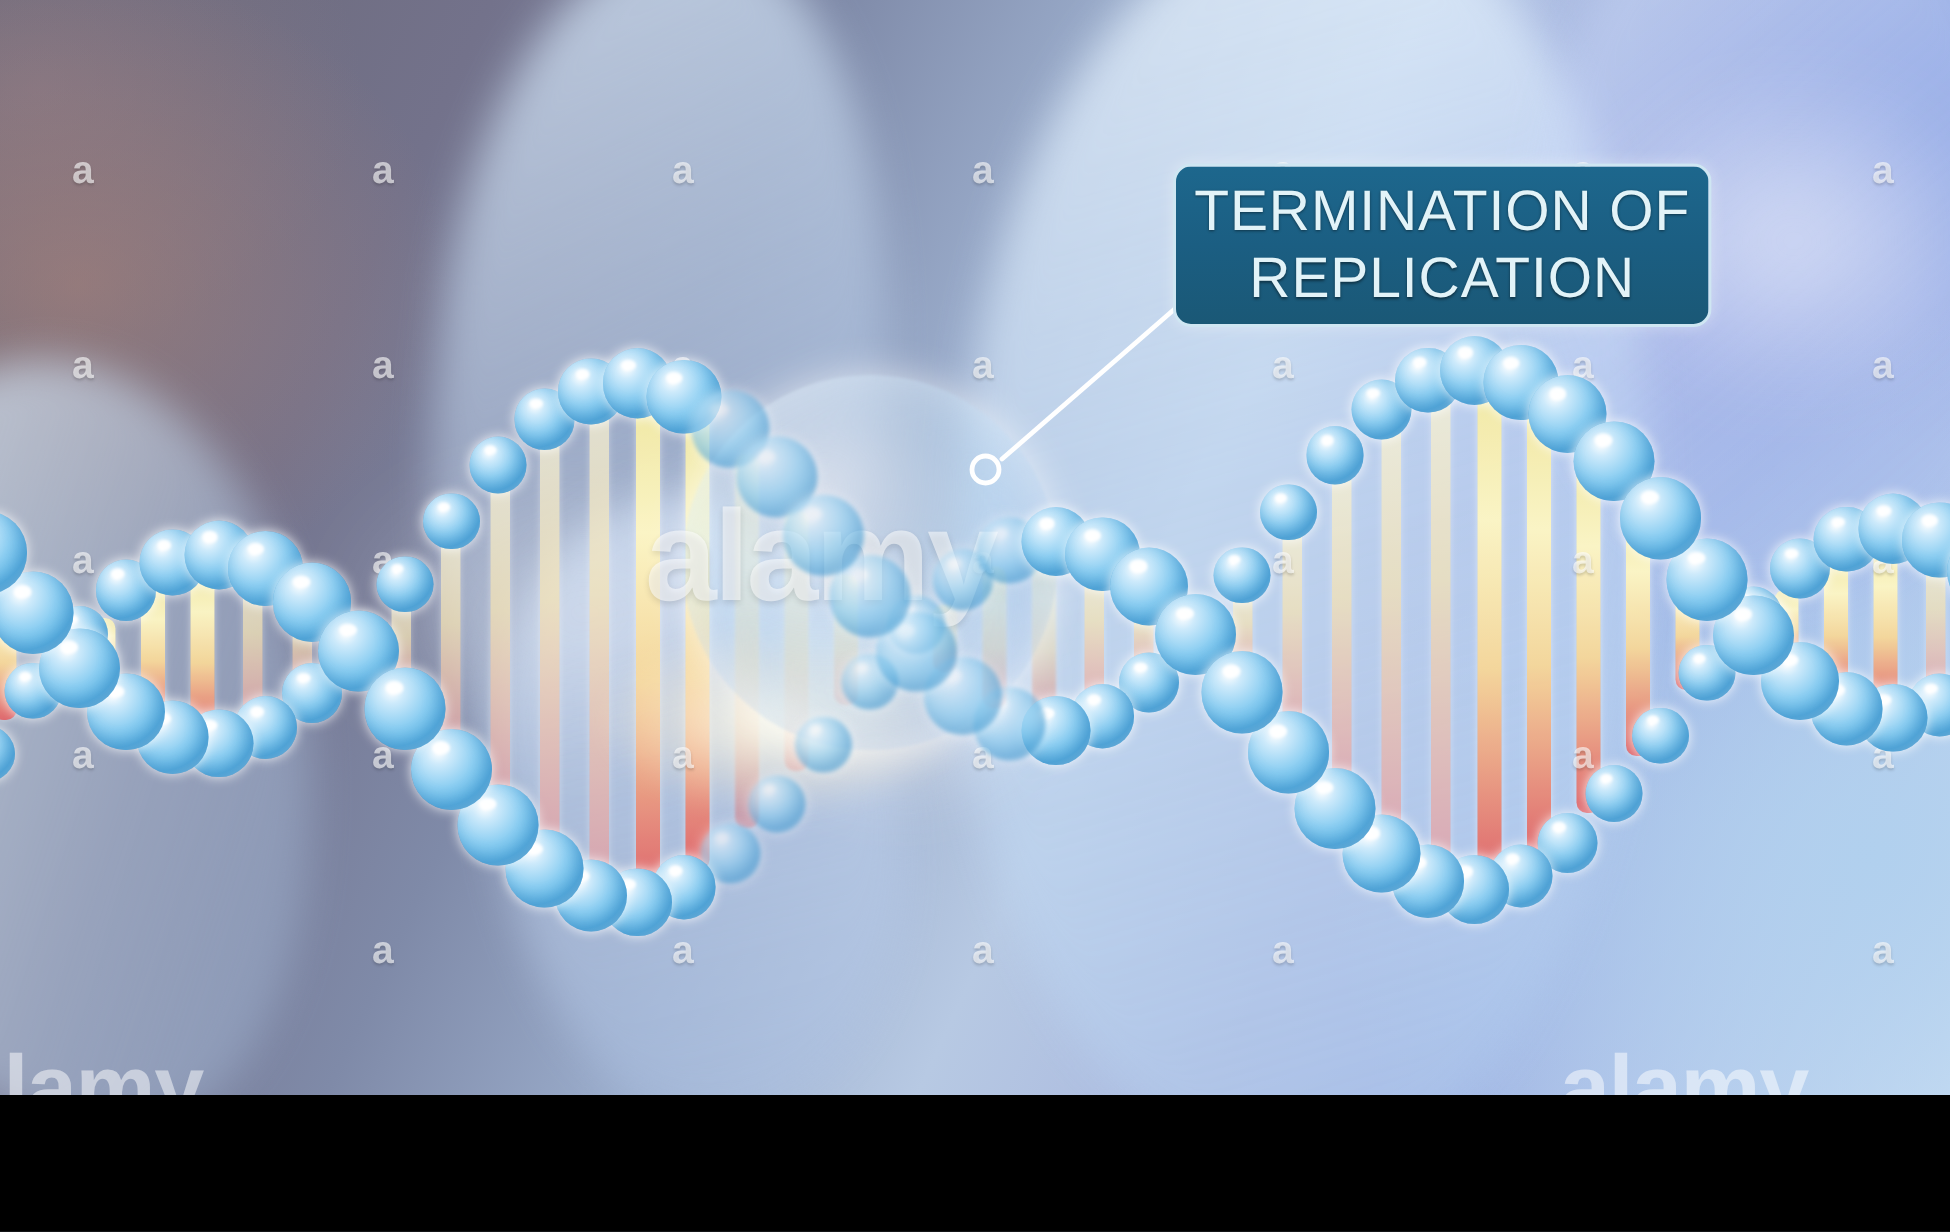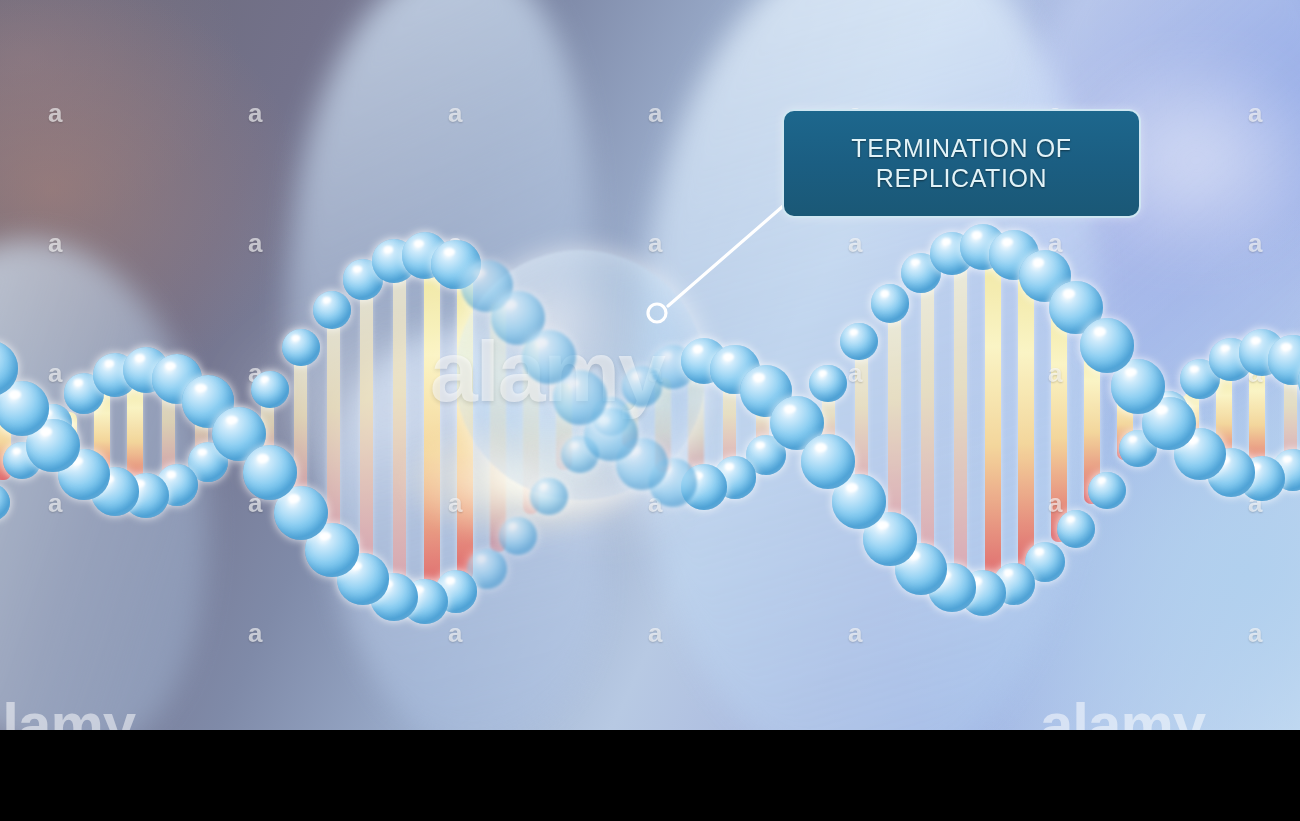--- a/index.html
+++ b/index.html
@@ -116,21 +116,21 @@
     position:absolute;left:782px;top:109px;width:355px;height:105px;
     border-radius:12px;
     background:linear-gradient(180deg,#1d678d 0%,#1b5e82 50%,#1a5876 100%);
     border:2px solid #cfe6f2;
     box-shadow:0 0 10px rgba(255,255,255,.35);
     display:flex;align-items:center;justify-content:center;
     text-align:center;
   }
   #label-text{
     color:#e2f3f8;
-    font-size:25px;line-height:1.18;letter-spacing:.6px;
+    font-size:38px;line-height:1.18;letter-spacing:.6px;
     font-weight:400;
     text-shadow:0 1px 2px rgba(0,0,0,.45);
     white-space:pre-line;
   }
 
   
   .wm-grid{position:absolute;inset:0;pointer-events:none;}
   .wm-a{position:absolute;color:rgba(255,255,255,.62);font-size:26px;font-weight:700;
         font-family:"Liberation Sans",sans-serif;text-shadow:0 1px 2px rgba(0,0,0,.18);}
   #wm-big{

